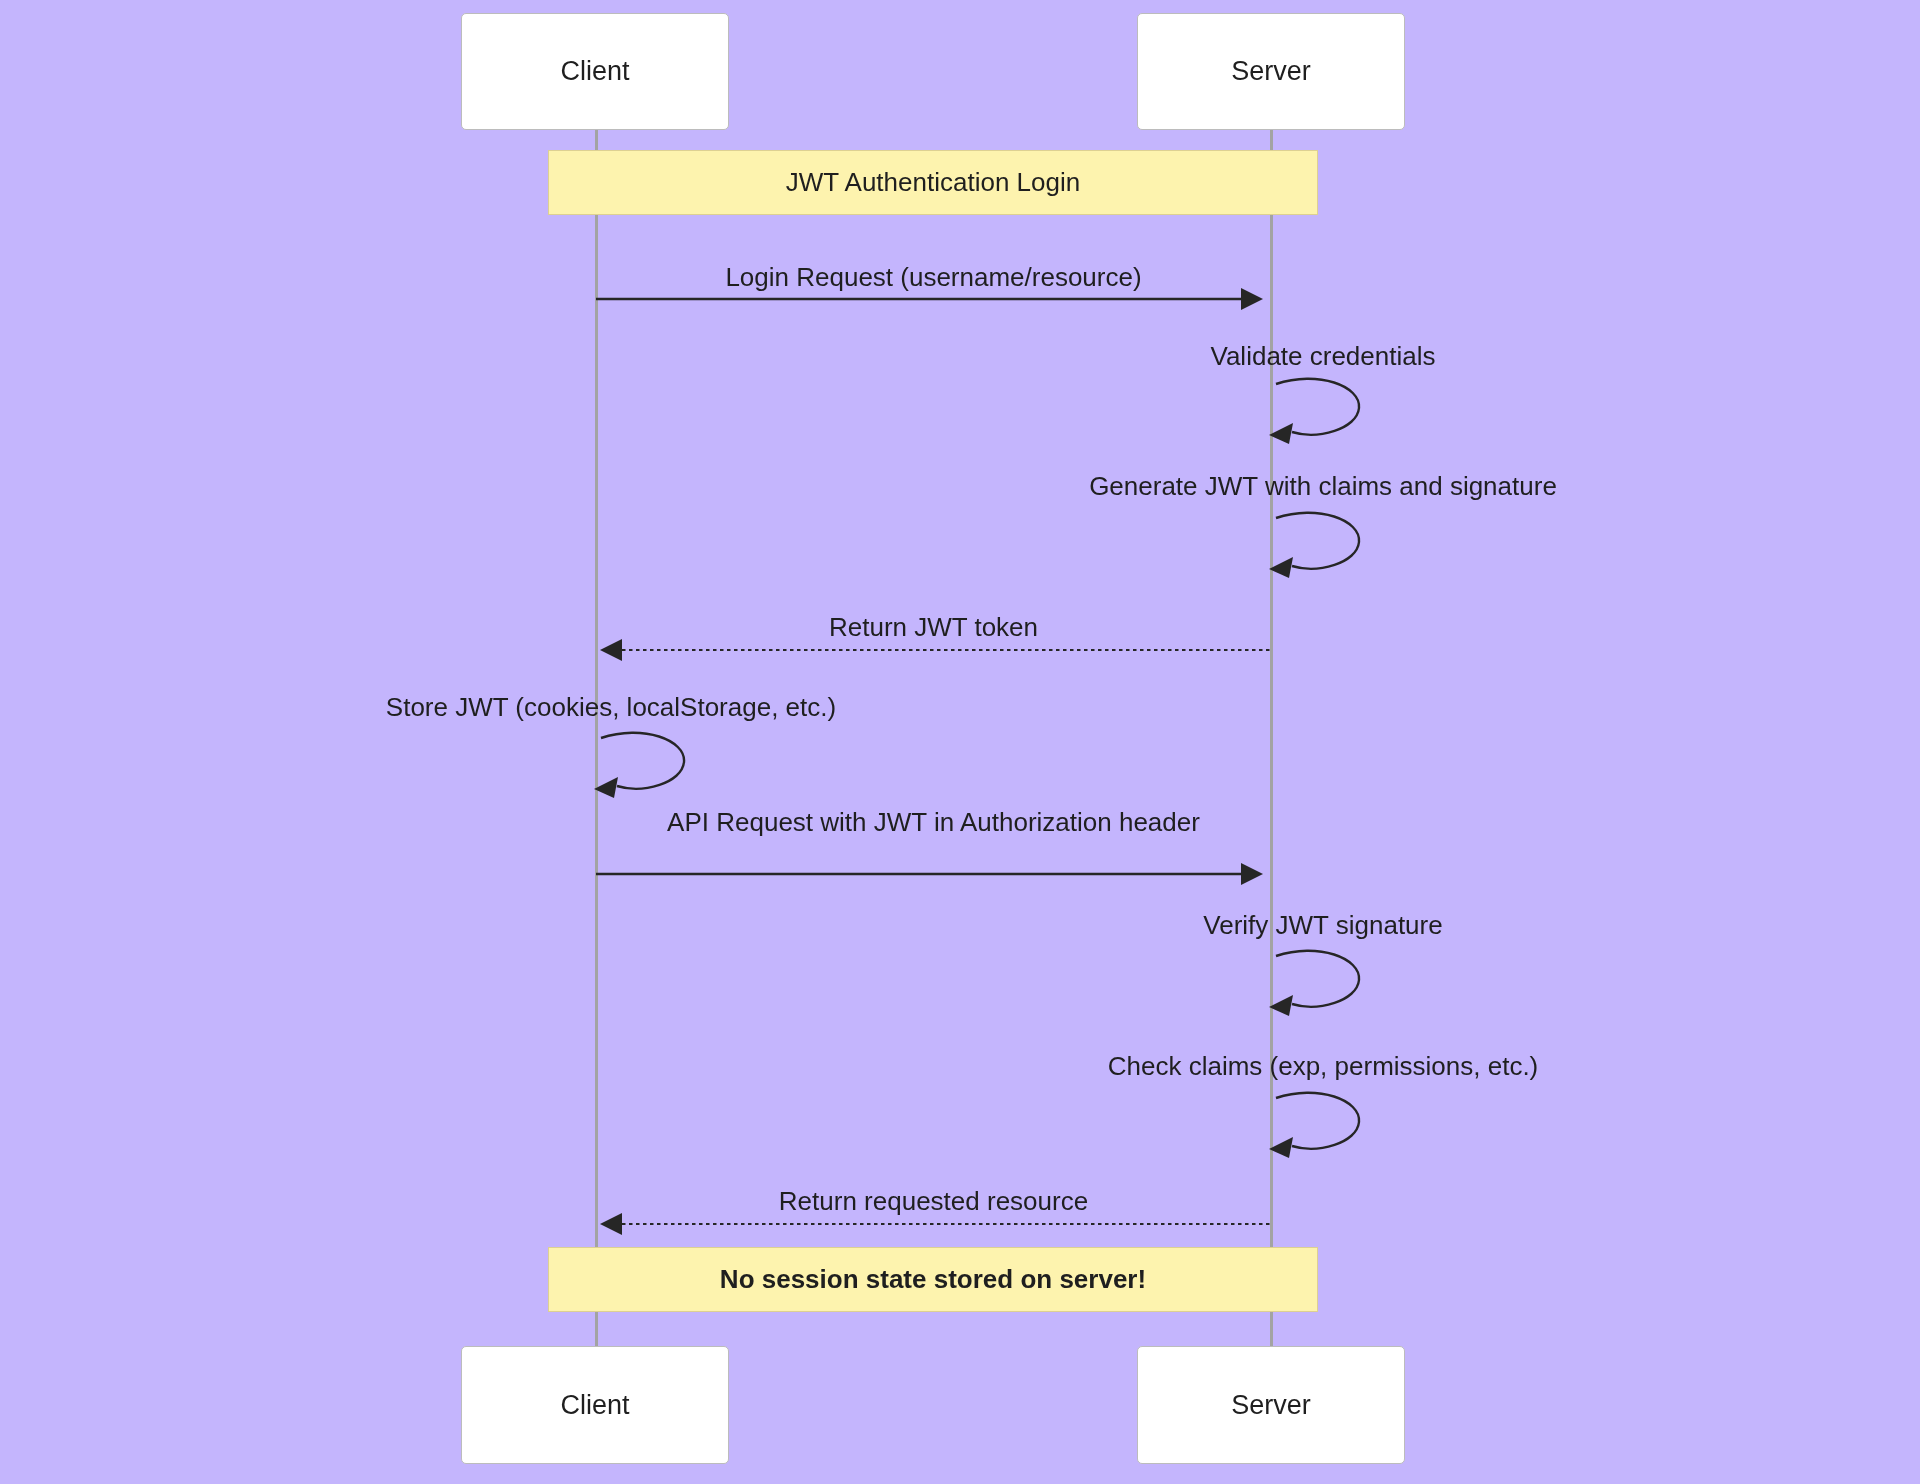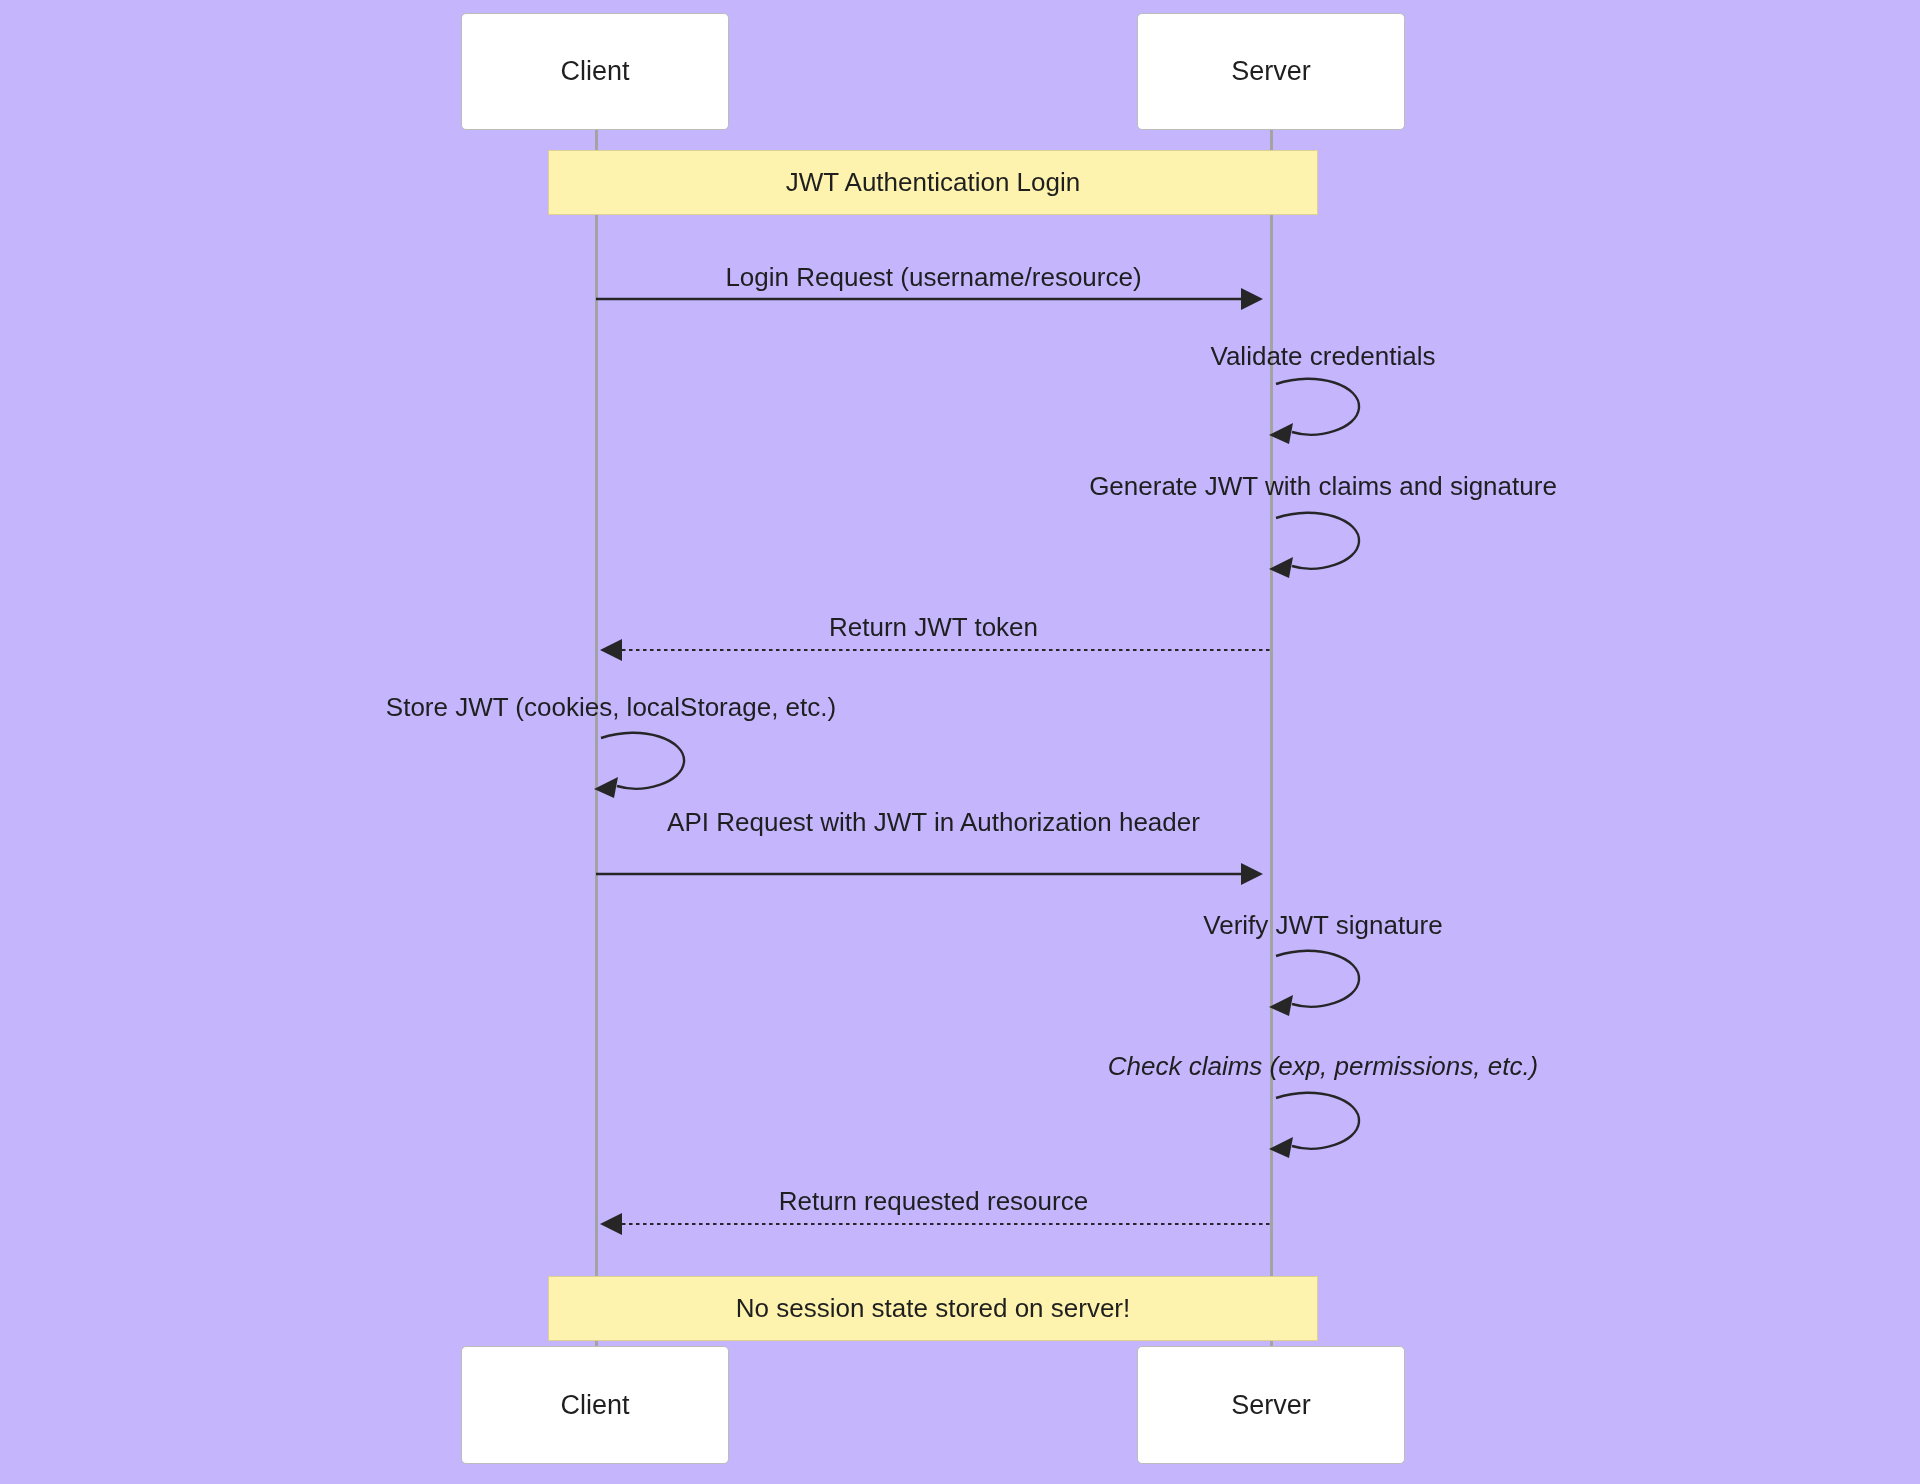--- a/index.html
+++ b/index.html
@@ -136,30 +136,30 @@
     <line x1="0" y1="12" x2="647" y2="12" stroke="#262626" stroke-width="2.6"></line>
     <polygon points="645,1 667,12 645,23" fill="#262626"></polygon>
   </svg>
 
   <div class="self-label on-server" style="top:910px;">Verify JWT signature</div>
   <svg class="loop-svg on-server" style="top:944px;" viewBox="0 0 105 76">
     <path d="M 14 12 C 56 -2, 99 14, 97 36 C 95 57, 56 68, 30 60" fill="none" stroke="#262626" stroke-width="2.4"></path>
     <polygon points="7,63 31,51 27,72" fill="#262626"></polygon>
   </svg>
 
-  <div class="self-label on-server" style="top:1051px;font-style:italic;">Check claims (exp, permissions, etc.)</div>
+  <div class="self-label on-server" style="top:1051px;">Check claims (exp, permissions, etc.)</div>
   <svg class="loop-svg on-server" style="top:1086px;" viewBox="0 0 105 76">
     <path d="M 14 12 C 56 -2, 99 14, 97 36 C 95 57, 56 68, 30 60" fill="none" stroke="#262626" stroke-width="2.4"></path>
     <polygon points="7,63 31,51 27,72" fill="#262626"></polygon>
   </svg>
 
   <div class="msg-label" style="top:1186px;">Return requested resource</div>
   <svg class="arrow-svg" style="top:1212px;">
     <line x1="26" y1="12" x2="675" y2="12" stroke="#262626" stroke-width="2.2" stroke-dasharray="3.5 3.5"></line>
     <polygon points="26,1 4,12 26,23" fill="#262626"></polygon>
   </svg>
 
-  <div class="note" style="top:1276px;">No session state stored on server!</div>
+  <div class="note" style="top:1247px;font-weight:bold;">No session state stored on server!</div>
 
   <div class="actor-box" style="left:461px; top:1346px; height:118px;">Client</div>
   <div class="actor-box" style="left:1137px; top:1346px; height:118px;">Server</div>
 
 </div>
 
 </body></html>

